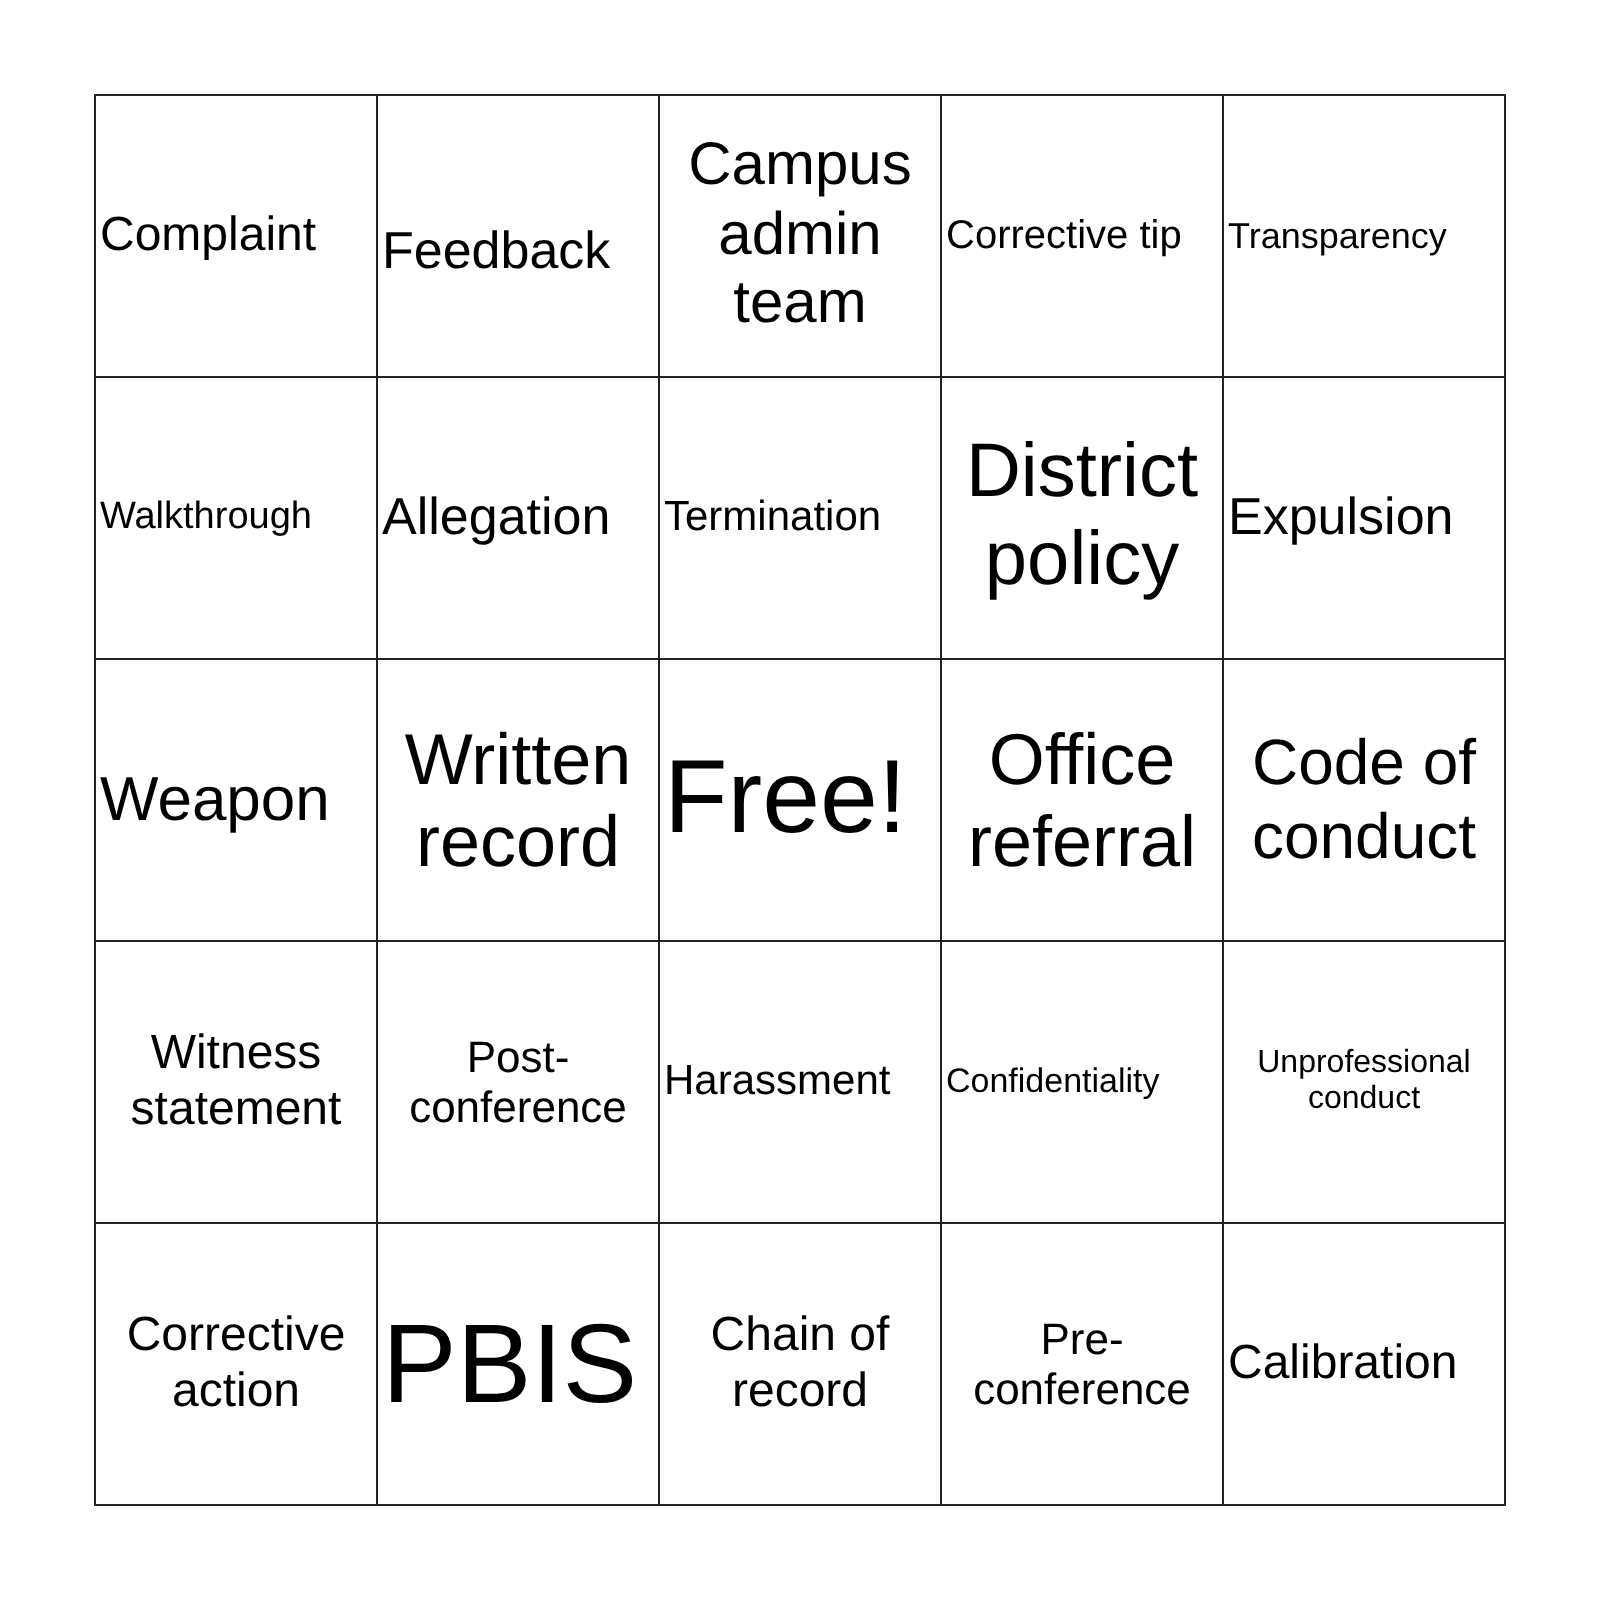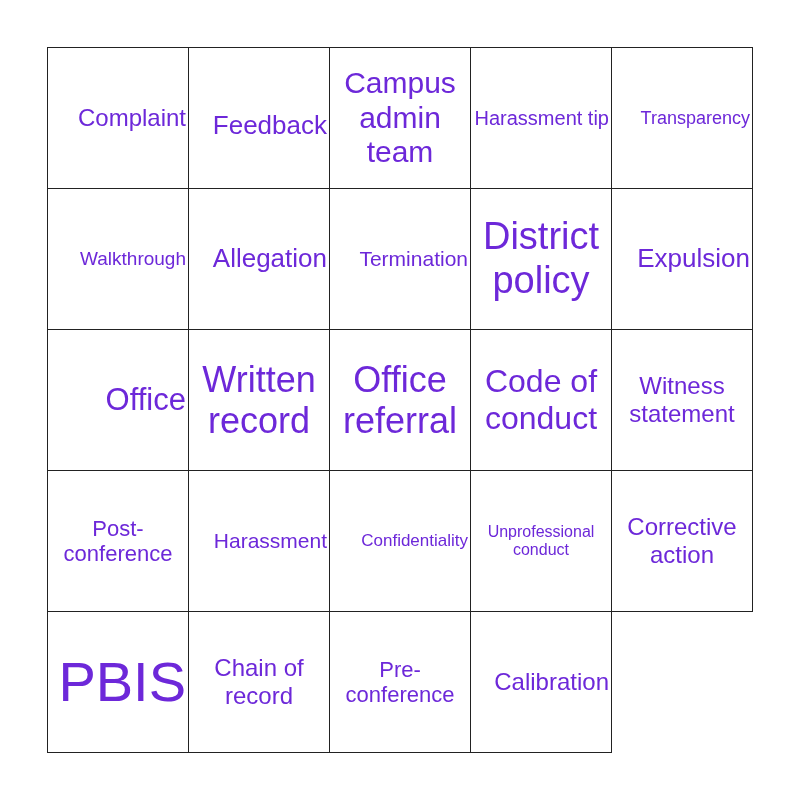--- a/index.html
+++ b/index.html
@@ -13,24 +13,24 @@
     grid-template-rows: repeat(5, 141px);
     border-top: 1.5px solid #222;
     border-left: 1.5px solid #222;
     box-sizing: content-box;
   }
   .cell {
     border-right: 1.5px solid #222;
     border-bottom: 1.5px solid #222;
     display: flex;
     align-items: center;
-    justify-content: flex-end;
+    justify-content: flex-start;
     text-align: center;
     font-family: "Liberation Sans", sans-serif;
-    color: #6d28d9;
+    color: #000000;
     line-height: 1.15;
     padding: 0 2px;
     box-sizing: border-box;
     overflow: hidden;
     cursor: pointer;
   }
   .cell span { display: block; }
 </style>
 </head>
 <body>
@@ -39,21 +39,21 @@
   <div class="cell">
       <span style="font-size: 24px;">Complaint</span>
     </div>
   <div class="cell">
       <span style="font-size: 26px; margin-top: 16px;">Feedback</span>
     </div>
   <div class="cell">
       <span style="font-size: 30px;">Campus admin team</span>
     </div>
   <div class="cell">
-      <span style="font-size: 20px;">Harassment tip</span>
+      <span style="font-size: 20px;">Corrective tip</span>
     </div>
   <div class="cell">
       <span style="font-size: 18px;">Transparency</span>
     </div>
 
   <div class="cell">
       <span style="font-size: 19px;">Walkthrough</span>
     </div>
   <div class="cell">
       <span style="font-size: 26px;">Allegation</span>
@@ -62,24 +62,27 @@
       <span style="font-size: 21px;">Termination</span>
     </div>
   <div class="cell">
       <span style="font-size: 38px;">District policy</span>
     </div>
   <div class="cell">
       <span style="font-size: 26px;">Expulsion</span>
     </div>
 
   <div class="cell">
-      <span style="font-size: 31px;">Office</span>
+      <span style="font-size: 31px;">Weapon</span>
     </div>
   <div class="cell">
       <span style="font-size: 36px;">Written record</span>
+    </div>
+  <div class="cell">
+      <span style="font-size: 52px;">Free!</span>
     </div>
   <div class="cell">
       <span style="font-size: 36px;">Office referral</span>
     </div>
   <div class="cell">
       <span style="font-size: 32px;">Code of conduct</span>
     </div>
 
   <div class="cell">
       <span style="font-size: 24px;">Witness statement</span>

